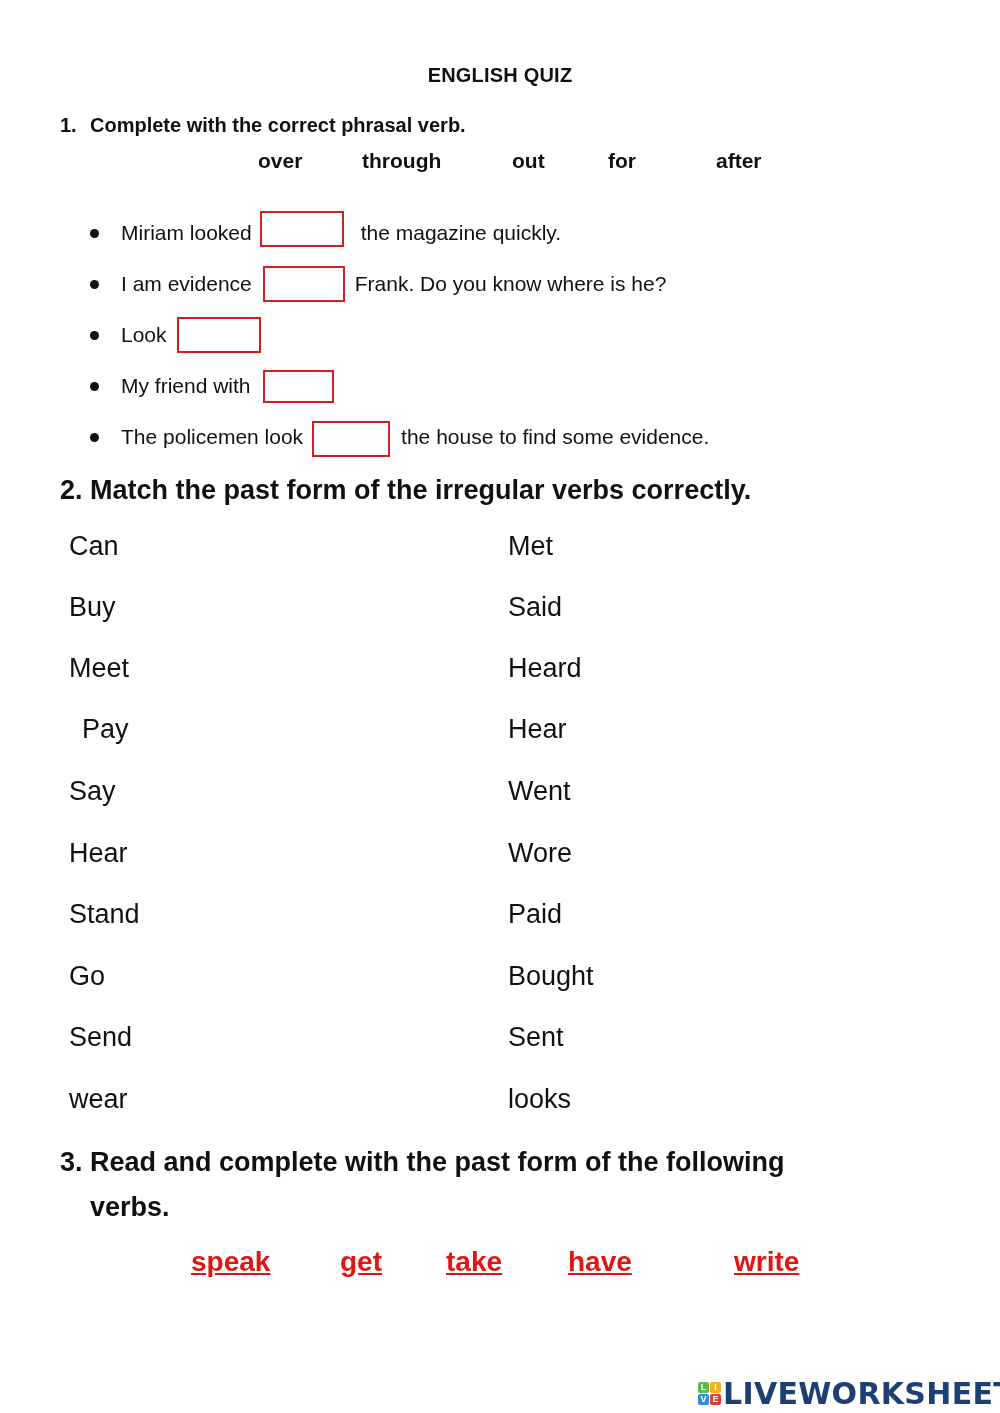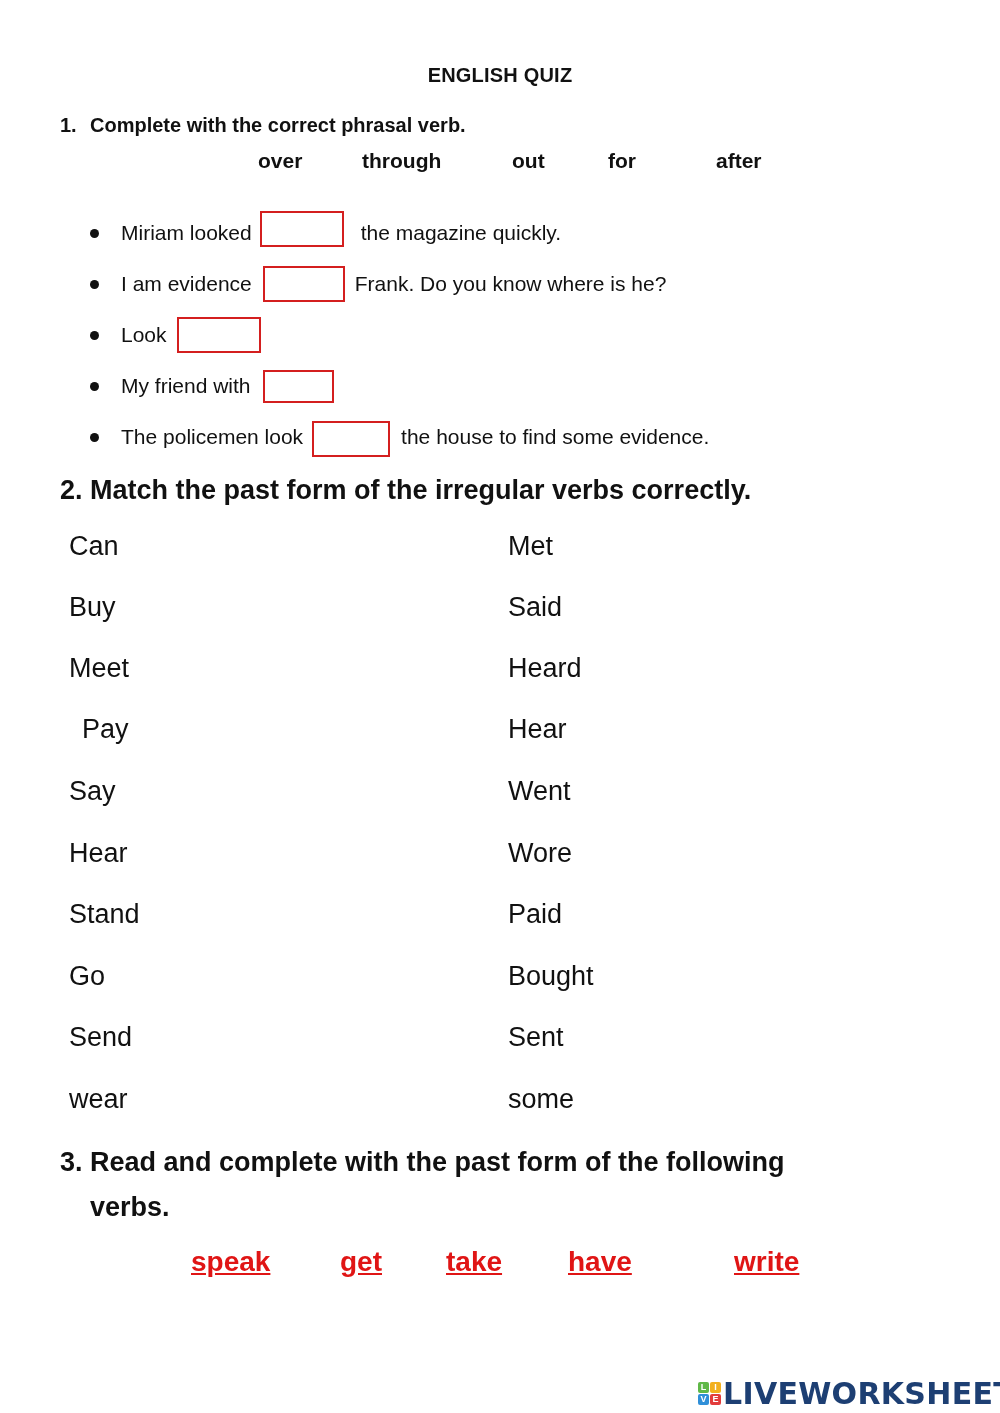--- a/index.html
+++ b/index.html
@@ -147,21 +147,21 @@
   <div>
     <span class="verb" style="left:508px;top:531px">Met</span>
     <span class="verb" style="left:508px;top:592px">Said</span>
     <span class="verb" style="left:508px;top:653px">Heard</span>
     <span class="verb" style="left:508px;top:714px">Hear</span>
     <span class="verb" style="left:508px;top:776px">Went</span>
     <span class="verb" style="left:508px;top:838px">Wore</span>
     <span class="verb" style="left:508px;top:899px">Paid</span>
     <span class="verb" style="left:508px;top:961px">Bought</span>
     <span class="verb" style="left:508px;top:1022px">Sent</span>
-    <span class="verb" style="left:508px;top:1084px">some</span>
+    <span class="verb" style="left:508px;top:1084px">looks</span>
   </div>
 
   <div class="q-heading-big" style="top:1140px">
     <span class="num">3.</span><span>Read and complete with the past form of the following</span>
     <span class="cont">verbs.</span>
   </div>
 
   <div class="redbank">
     <span style="left:191px">speak</span>
     <span style="left:340px">get</span>

